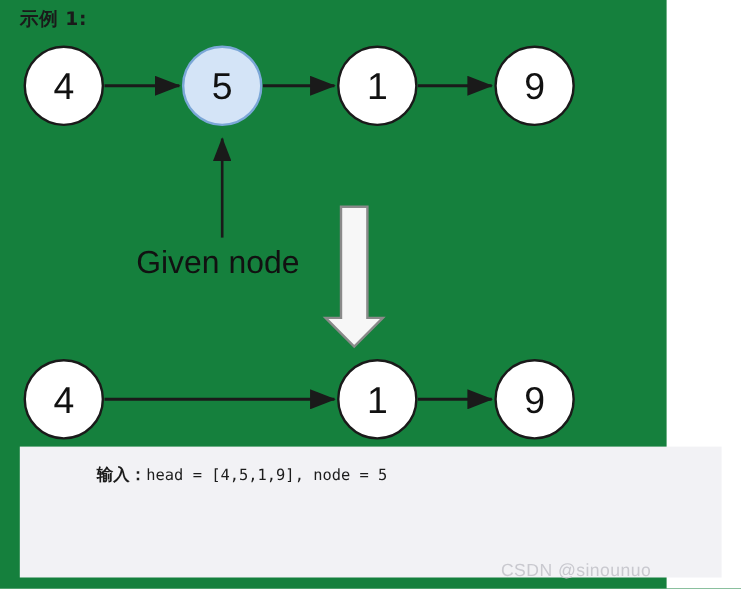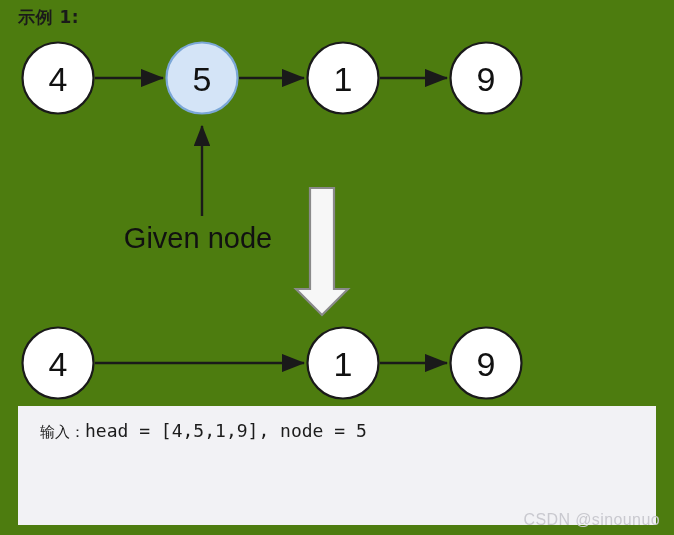--- a/index.html
+++ b/index.html
@@ -9,23 +9,23 @@
   body {
     width: 674px;
     height: 535px;
     background: #ffffff;
     font-family: "Liberation Sans", sans-serif;
     overflow: hidden;
     position: relative;
   }
   #page {
     position: relative;
-    width: 674px;
+    width: 606px;
     height: 535px;
-    background: #4d7c0f;
+    background: #15803d;
   }
   .example-heading {
     position: absolute;
     left: 18px;
     top: 6px;
     font-size: 17px;
     font-weight: bold;
     color: #1a1a1a;
     letter-spacing: 0.5px;
     font-family: "DejaVu Sans", sans-serif;
@@ -65,25 +65,26 @@
     font-size: 15px;
     color: #1c1c1c;
     line-height: 26px;
     white-space: nowrap;
   }
   .info-line.wrap {
     white-space: normal;
     max-width: 600px;
   }
   .info-key {
-    font-weight: normal;
+    font-weight: bold;
+    margin-left: 48px;
   }
   .mono {
     font-family: "DejaVu Sans Mono", monospace;
-    font-size: 18px;
+    font-size: 14px;
   }
   .watermark {
     position: absolute;
     right: 14px;
     bottom: 6px;
     font-family: "Liberation Sans", sans-serif;
     font-size: 16px;
     color: #c9c9cf;
     letter-spacing: 0.4px;
   }

